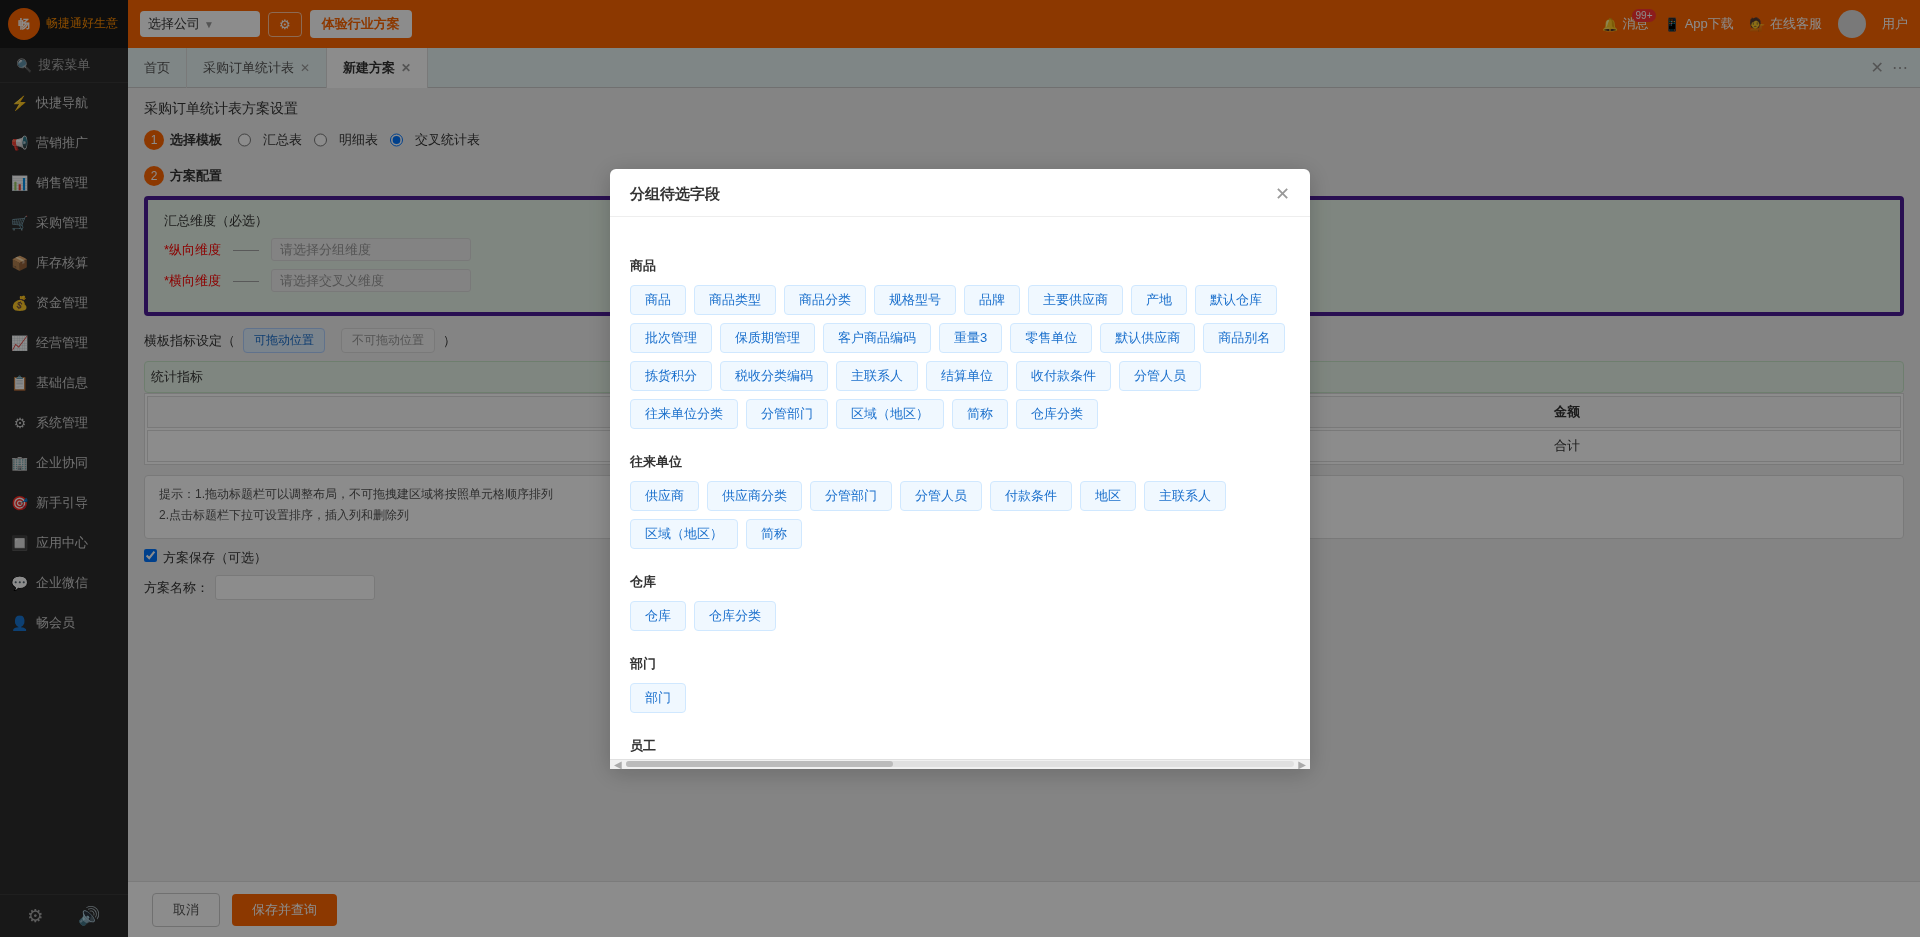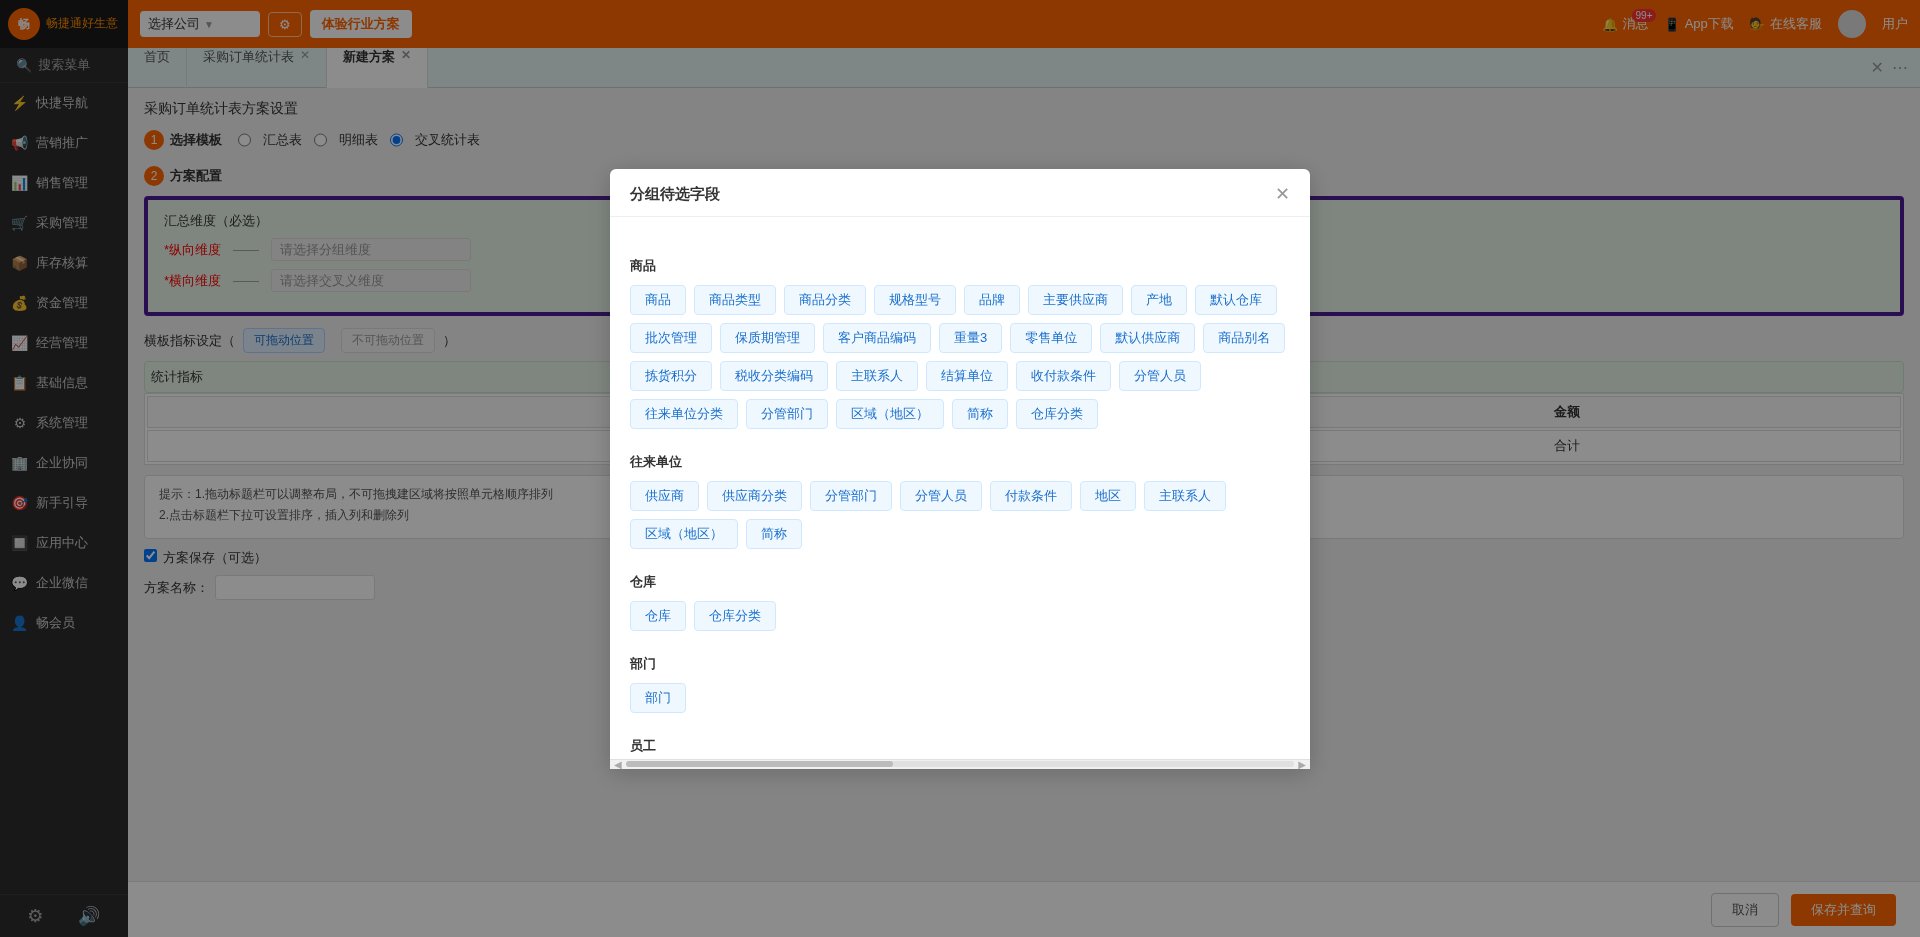--- a/index.html
+++ b/index.html
@@ -27,21 +27,21 @@
     .topbar-selector { background: white; border: none; border-radius: 4px; padding: 4px 8px; font-size: 13px; display: flex; align-items: center; gap: 4px; min-width: 120px; }
     .topbar-btn { background: transparent; border: 1px solid rgba(255,255,255,0.6); color: white; padding: 4px 10px; border-radius: 4px; cursor: pointer; font-size: 13px; }
     .topbar-experience { background: white; color: #ff6600; border: none; border-radius: 4px; padding: 5px 12px; font-size: 13px; cursor: pointer; font-weight: bold; }
     .topbar-right { display: flex; align-items: center; gap: 16px; color: white; font-size: 13px; }
     .topbar-right-item { display: flex; align-items: center; gap: 4px; cursor: pointer; position: relative; }
     .badge { background: #ff3333; color: white; border-radius: 10px; font-size: 10px; padding: 1px 4px; position: absolute; top: -6px; right: -8px; }
     .topbar-avatar { width: 28px; height: 28px; background: #ddd; border-radius: 50%; }
 
     
     .nav-tabs { height: 40px; background: #e8f4f4; border-bottom: 1px solid #ccc; display: flex; align-items: center; padding: 0 0; flex-shrink: 0; }
-    .nav-tab { padding: 0 16px; height: 40px; display: flex; align-items: flex-start; font-size: 13px; color: #555; cursor: pointer; border-right: 1px solid #ddd; gap: 6px; }
+    .nav-tab { padding: 0 16px; height: 40px; display: flex; align-items: center; font-size: 13px; color: #555; cursor: pointer; border-right: 1px solid #ddd; gap: 6px; }
     .nav-tab.active { background: white; color: #333; font-weight: bold; }
     .nav-tab-close { color: #999; font-size: 12px; cursor: pointer; }
 
     
     .content { flex: 1; overflow: auto; padding: 12px 16px; background: #f0f0f0; position: relative; }
     .content-title { font-size: 14px; color: #333; margin-bottom: 12px; }
 
     
     .steps { display: flex; align-items: center; gap: 16px; margin-bottom: 16px; }
     .step { display: flex; align-items: center; gap: 6px; }
@@ -69,21 +69,21 @@
     
     .info-section { background: white; border: 1px solid #ddd; border-radius: 4px; padding: 10px 14px; margin-bottom: 10px; font-size: 12px; color: #555; }
     .info-section p { margin-bottom: 4px; }
 
     
     .save-option { display: flex; align-items: flex-start; gap: 6px; font-size: 13px; margin-bottom: 8px; }
     .save-name-row { display: flex; align-items: center; gap: 6px; font-size: 13px; }
     .save-name-input { border: 1px solid #ddd; border-radius: 3px; padding: 4px 8px; width: 160px; font-size: 13px; }
 
     
-    .action-bar { height: 56px; background: white; border-top: 1px solid #e0e0e0; display: flex; align-items: center; justify-content: flex-end; padding: 0 24px; gap: 12px; flex-shrink: 0; }
+    .action-bar { height: 56px; background: white; border-top: 1px solid #e0e0e0; display: flex; align-items: center; padding: 0 24px; gap: 12px; flex-shrink: 0; }
     .btn-cancel { background: white; border: 1px solid #ccc; border-radius: 4px; padding: 7px 20px; font-size: 13px; cursor: pointer; color: #555; }
     .btn-save { background: #ff6600; border: none; border-radius: 4px; padding: 7px 20px; font-size: 13px; cursor: pointer; color: white; }
 
     
     .overlay { position: fixed; top: 0; left: 0; width: 100%; height: 100%; background: rgba(0,0,0,0.45); z-index: 100; display: flex; align-items: center; justify-content: center; }
 
     
     .modal { background: white; border-radius: 6px; width: 700px; max-height: 600px; display: flex; flex-direction: column; position: relative; box-shadow: 0 4px 24px rgba(0,0,0,0.2); }
     .modal-header { display: flex; align-items: center; justify-content: space-between; padding: 16px 20px 12px; border-bottom: 1px solid #eee; flex-shrink: 0; }
     .modal-title { font-size: 15px; font-weight: bold; color: #333; }

